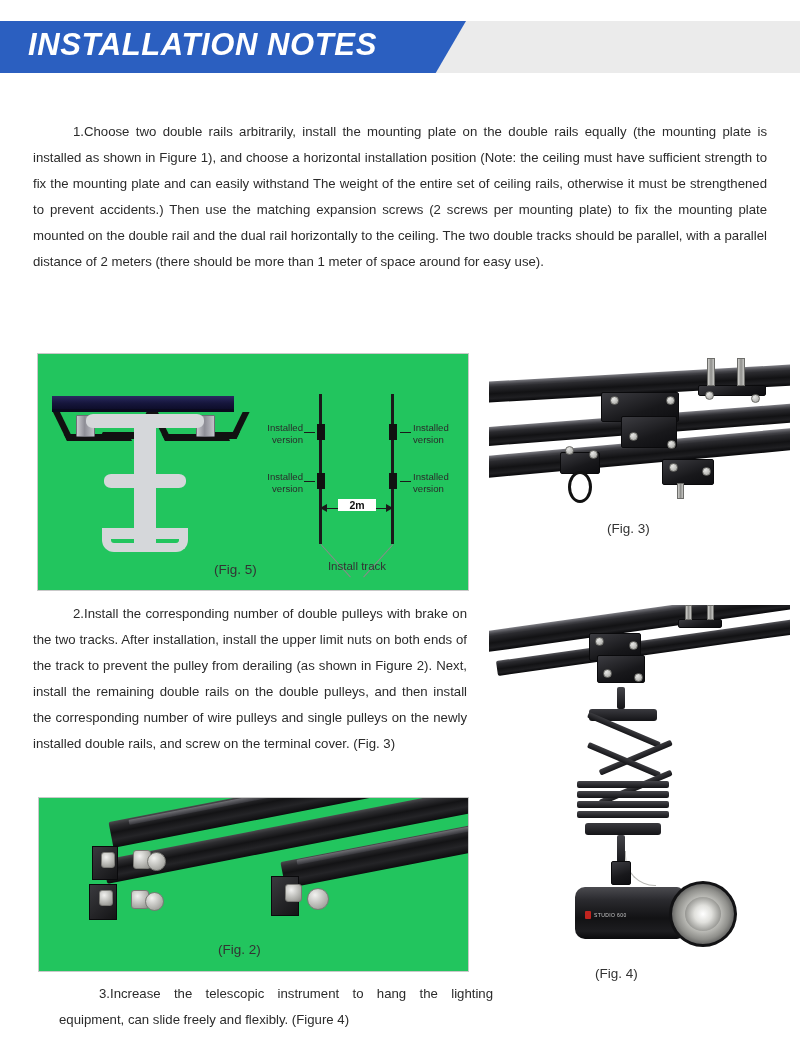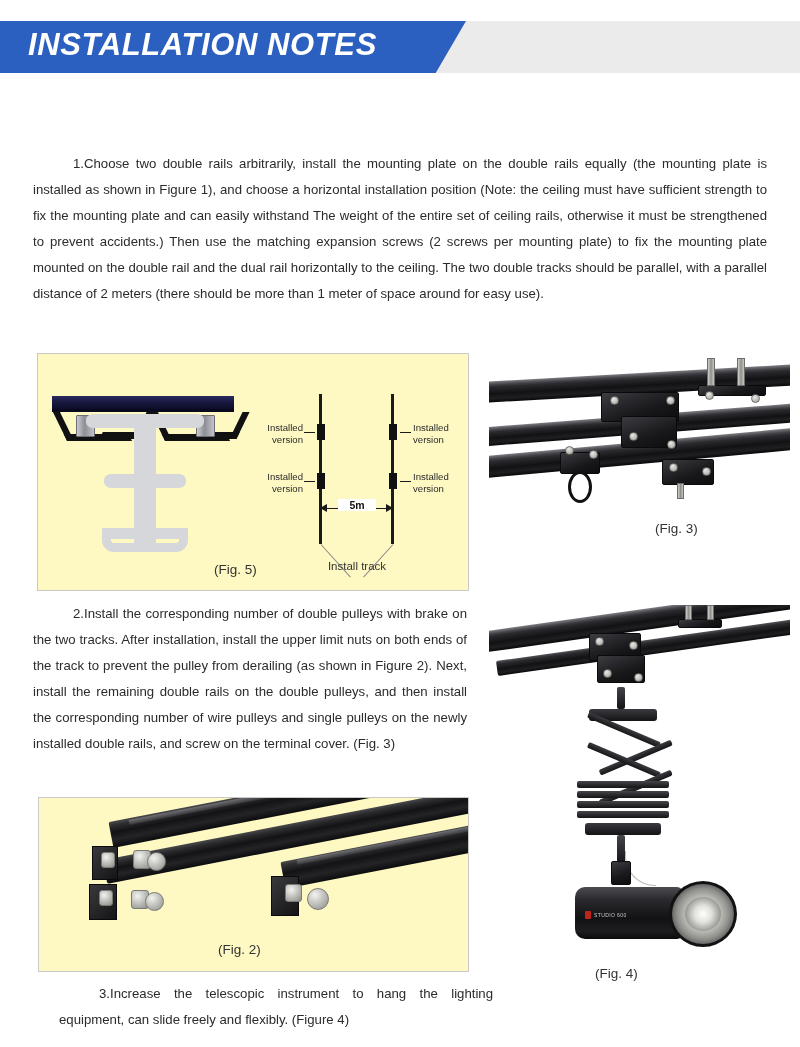--- a/index.html
+++ b/index.html
@@ -48,28 +48,28 @@
 
   
   .para {
     position: absolute;
     text-align: justify;
     font-size: 13.2px;
     line-height: 26px;
     color: #2b2b2b;
   }
 
-  #para-1 { left: 33px; top: 119px; width: 734px; margin-top: 32px; }
+  #para-1 { left: 33px; top: 119px; width: 734px; }
   #para-2 { left: 33px; top: 601px; width: 434px; }
   #para-3 { left: 33px; top: 981px; width: 434px; }
 
   
   .fig-box {
     position: absolute;
-    background: #fef9c3;
+    background: #22c55e;
     border: 1px solid #c9c9c9;
     box-sizing: border-box;
   }
   #fig1-box { left: 37px; top: 353px; width: 432px; height: 238px; }
   #fig2-box { left: 38px; top: 797px; width: 431px; height: 175px; }
 
   .photo-box {
     position: absolute;
     background: #ffffff;
     overflow: hidden;
@@ -78,21 +78,21 @@
   #fig4-box { left: 489px; top: 605px; width: 301px; height: 355px; }
 
   .fig-caption {
     position: absolute;
     font-size: 13.5px;
     color: #333333;
     white-space: nowrap;
   }
   #cap-fig1 { left: 214px; top: 562px; }
   #cap-fig2 { left: 218px; top: 942px; }
-  #cap-fig3 { left: 607px; top: 521px; margin-left: 48px; }
+  #cap-fig3 { left: 607px; top: 521px; }
   #cap-fig4 { left: 595px; top: 966px; }
 
   
   .ibeam-wrap {
     position: absolute;
     left: 8px;
     top: 34px;
     width: 200px;
     height: 190px;
   }
@@ -437,21 +437,21 @@
       <div>version</div>
     </div>
     <div class="sch-label right y2">
       <div>Installed</div>
       <div>version</div>
     </div>
 
     <div class="dim-line"></div>
     <div class="dim-arrow a-left"></div>
     <div class="dim-arrow a-right"></div>
-    <div class="dim-text">5m</div>
+    <div class="dim-text">2m</div>
 
     <div class="leader l-a"></div>
     <div class="leader l-b"></div>
     <div class="sch-caption">Install track</div>
   </div>
 </div>
 <div class="fig-caption" id="cap-fig1">(Fig. 5)</div>
 
 <div class="photo-box" id="fig3-box">
 

